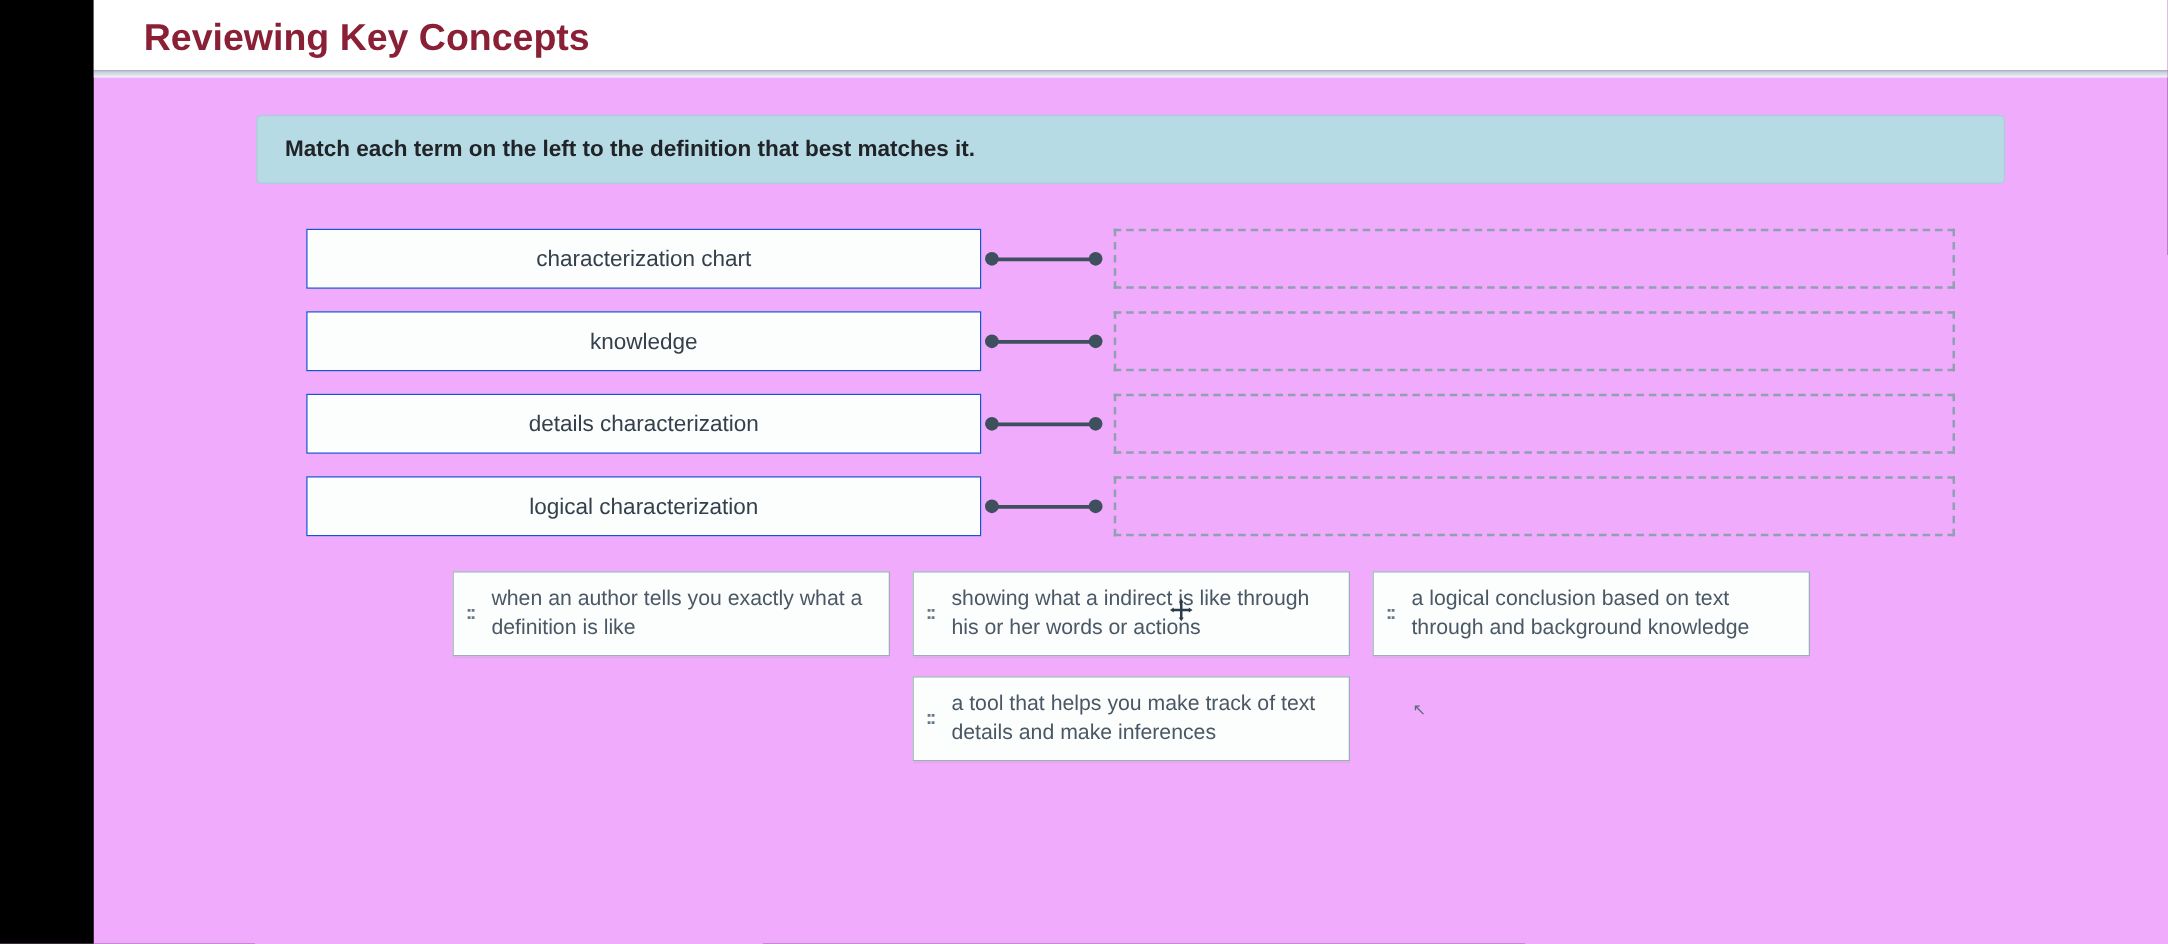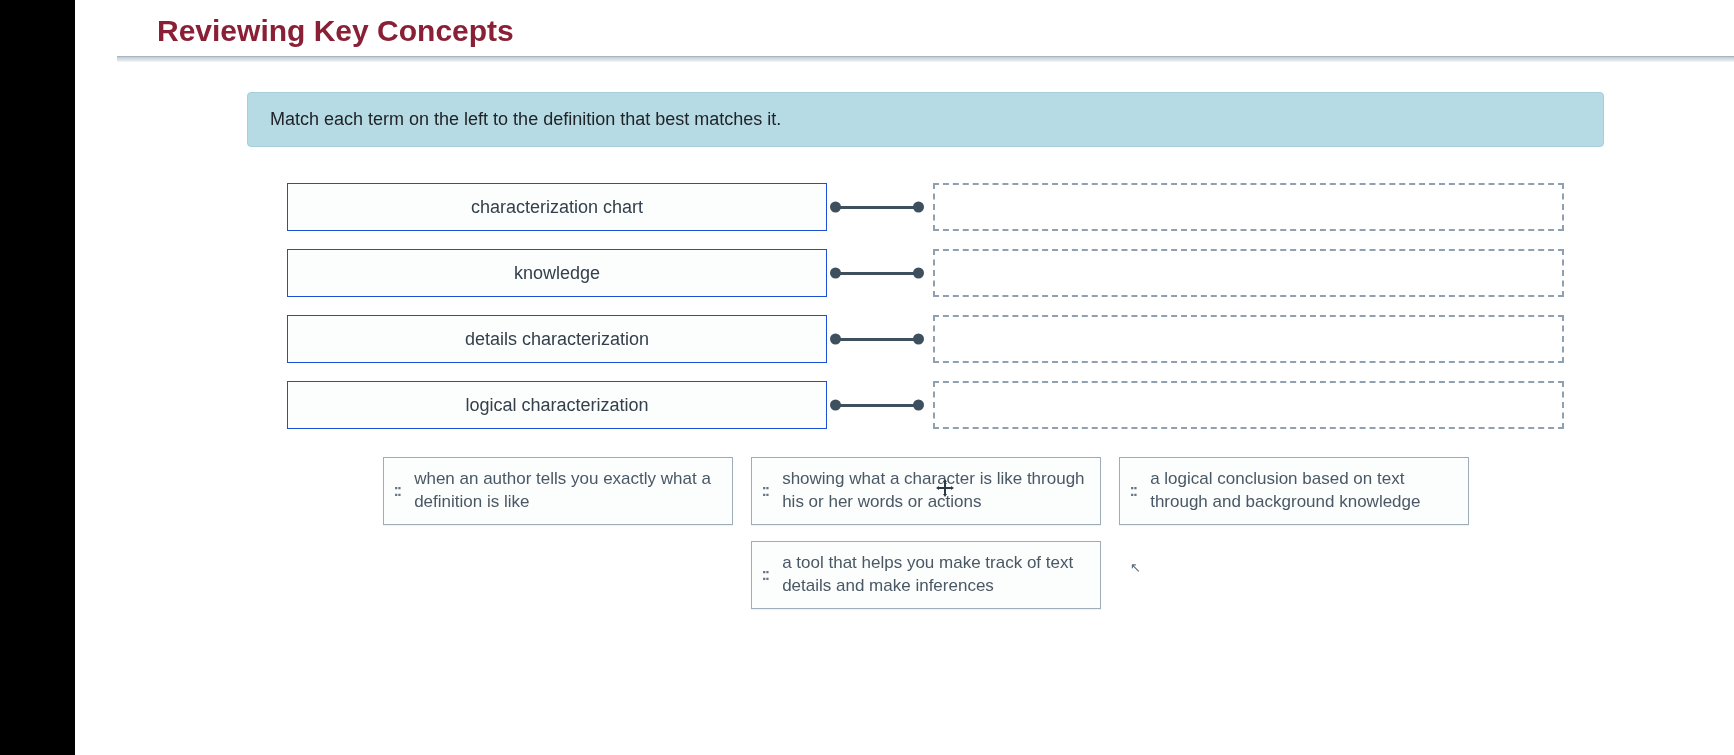--- a/index.html
+++ b/index.html
@@ -9,24 +9,23 @@
     }
     body {
       font-family: Arial, Helvetica, sans-serif;
       background: #000;
       width: 1734px;
       height: 755px;
       overflow: hidden;
     }
     .screen-wrapper {
       margin-left: 75px;
-      background: #ffffff;
+      background: #f0abfc;
       height: 755px;
       position: relative;
-      padding-left: 42px;
     }
     .page-header {
       padding: 14px 40px 8px 40px;
       background: #fff;
     }
     .page-title {
       font-size: 30px;
       font-weight: bold;
       color: #8a2036;
     }
@@ -38,20 +37,21 @@
     .content-area {
       padding: 30px 130px 0 130px;
     }
     .instruction-bar {
       background: #b7dbe4;
       border: 1px solid #a6cfd9;
       border-radius: 4px;
       padding: 16px 22px;
       font-size: 18px;
       color: #202428;
+      font-weight: bold;
     }
     .match-grid {
       margin-top: 36px;
       padding: 0 40px;
     }
     .match-row {
       display: flex;
       align-items: center;
       margin-bottom: 18px;
     }
@@ -221,21 +221,21 @@
 
     <div class="draggable-bank">
 
       <div class="drag-card">
         <span class="drag-handle">::</span>
         <span class="drag-text">when an author tells you exactly what a definition is like</span>
       </div>
 
       <div class="drag-card">
         <span class="drag-handle">::</span>
-        <span class="drag-text">showing what a character is like through his or her words or actions</span>
+        <span class="drag-text">showing what a indirect is like through his or her words or actions</span>
       </div>
 
       <div class="drag-card">
         <span class="drag-handle">::</span>
         <span class="drag-text">a logical conclusion based on text through and background knowledge</span>
       </div>
 
       <div class="bank-row2">
         <div class="drag-card">
           <span class="drag-handle">::</span>

